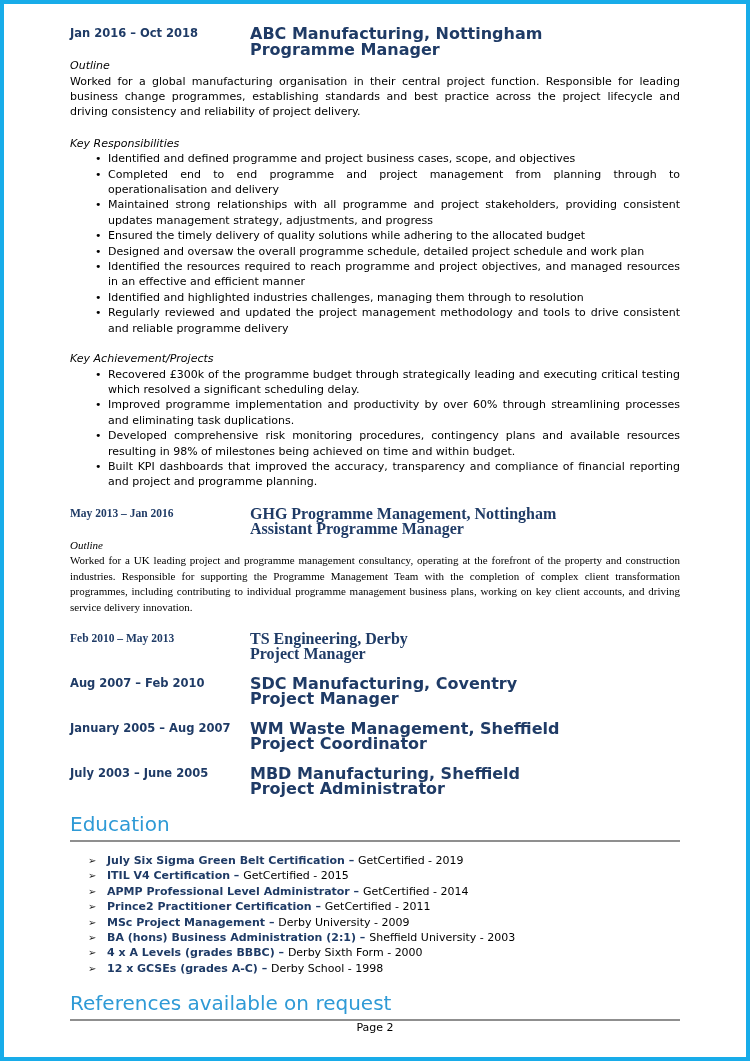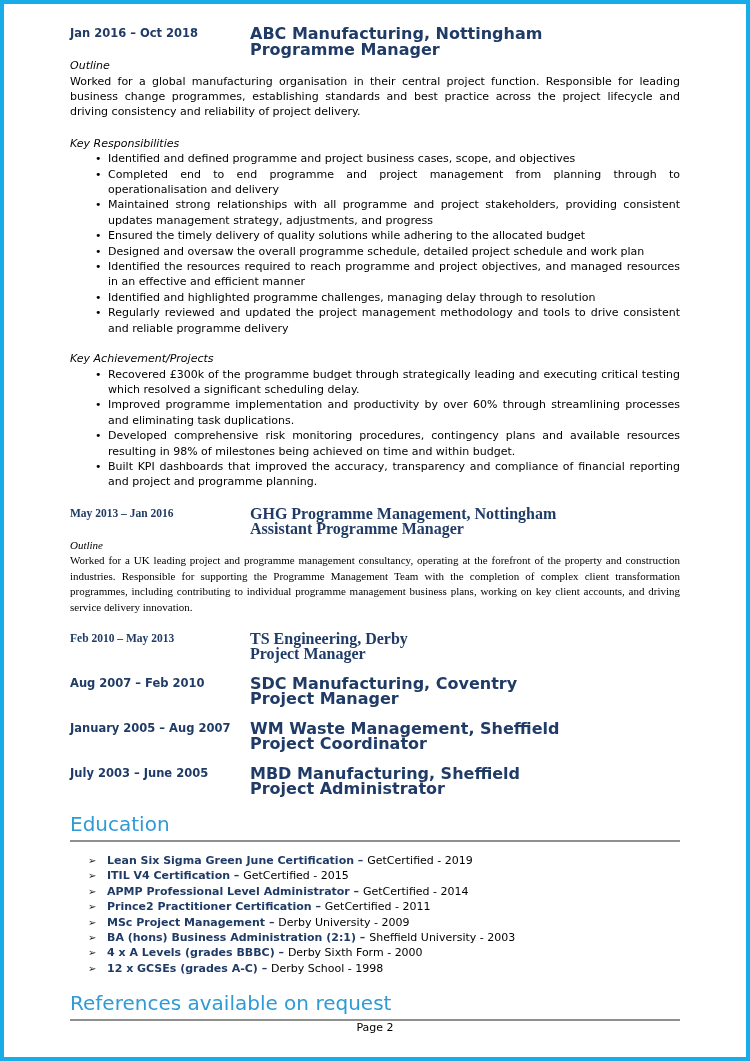--- a/index.html
+++ b/index.html
@@ -73,21 +73,21 @@
       <li>
           <span class="mk">•</span>
           <span class="tx">Designed and oversaw the overall programme schedule, detailed project schedule and work plan</span>
         </li>
       <li>
           <span class="mk">•</span>
           <span class="tx">Identified the resources required to reach programme and project objectives, and managed resources in an effective and efficient manner</span>
         </li>
       <li>
           <span class="mk">•</span>
-          <span class="tx">Identified and highlighted programme challenges, managing delay through to resolution</span>
+          <span class="tx">Identified and highlighted industries challenges, managing them through to resolution</span>
         </li>
       <li>
           <span class="mk">•</span>
           <span class="tx">Regularly reviewed and updated the project management methodology and tools to drive consistent and reliable programme delivery</span>
         </li>
     </ul>
 
     <div class="ilabel" style="margin-top:15px">Key Achievement/Projects</div>
     <ul class="bullets">
       <li>
@@ -156,21 +156,21 @@
         <div class="co-line">Project Administrator</div>
       </div>
     </div>
   </section>
 
   <section>
     <h2 class="section-heading">Education</h2>
     <ul class="edu">
       <li>
           <span class="mk">➢</span>
-          <span><span class="b">Lean Six Sigma Green June Certification – </span><span>GetCertified - 2019</span></span>
+          <span><span class="b">July Six Sigma Green Belt Certification – </span><span>GetCertified - 2019</span></span>
         </li>
       <li>
           <span class="mk">➢</span>
           <span><span class="b">ITIL V4 Certification – </span><span>GetCertified - 2015</span></span>
         </li>
       <li>
           <span class="mk">➢</span>
           <span><span class="b">APMP Professional Level Administrator – </span><span>GetCertified - 2014</span></span>
         </li>
       <li>

